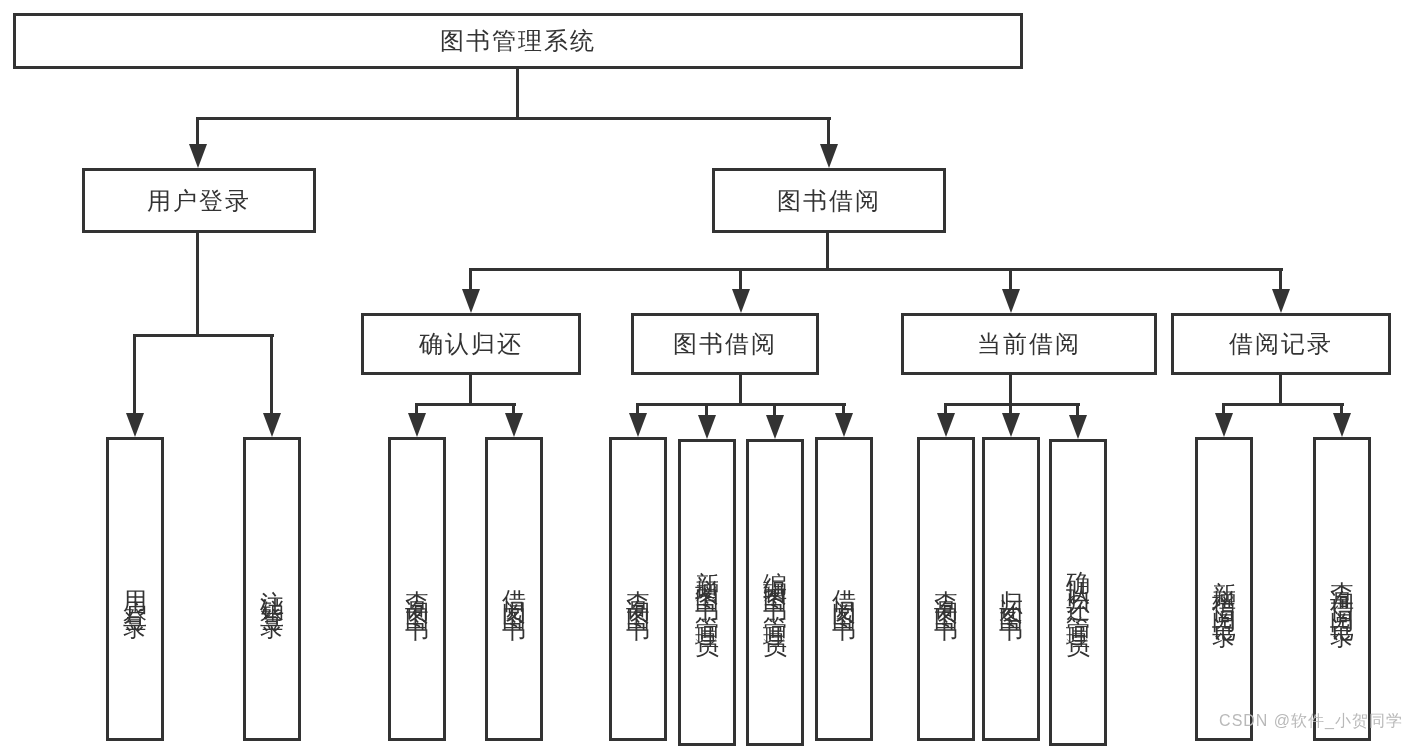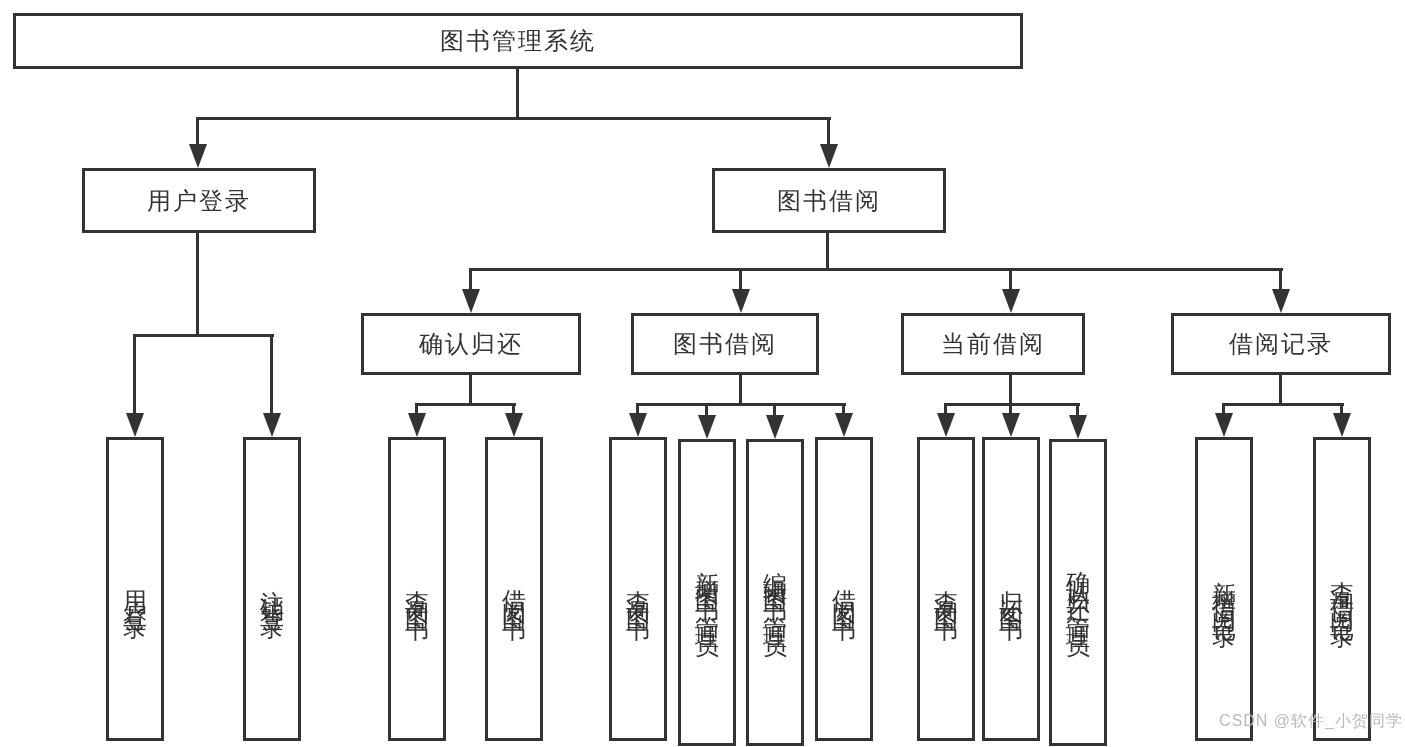--- a/index.html
+++ b/index.html
@@ -68,21 +68,21 @@
   <div class="ar" style="left:1002px;top:289px"></div>
   <div class="vl" style="left:1279px;top:270px;height:21px"></div>
   <div class="ar" style="left:1272px;top:289px"></div>
 
   <div class="n" style="left:361px;top:313px;width:220px;height:62px">
     <span>确认归还</span>
   </div>
   <div class="n" style="left:631px;top:313px;width:188px;height:62px">
     <span>图书借阅</span>
   </div>
-  <div class="n" style="left:901px;top:313px;width:184px;height:62px">
+  <div class="n" style="left:901px;top:313px;width:256px;height:62px">
     <span>当前借阅</span>
   </div>
   <div class="n" style="left:1171px;top:313px;width:220px;height:62px">
     <span>借阅记录</span>
   </div>
 
   <div class="vl" style="left:469px;top:375px;height:31px"></div>
   <div class="hl" style="left:415px;top:403px;width:101px"></div>
   <div class="vl" style="left:415px;top:405px;height:10px"></div>
   <div class="ar" style="left:408px;top:413px"></div>

